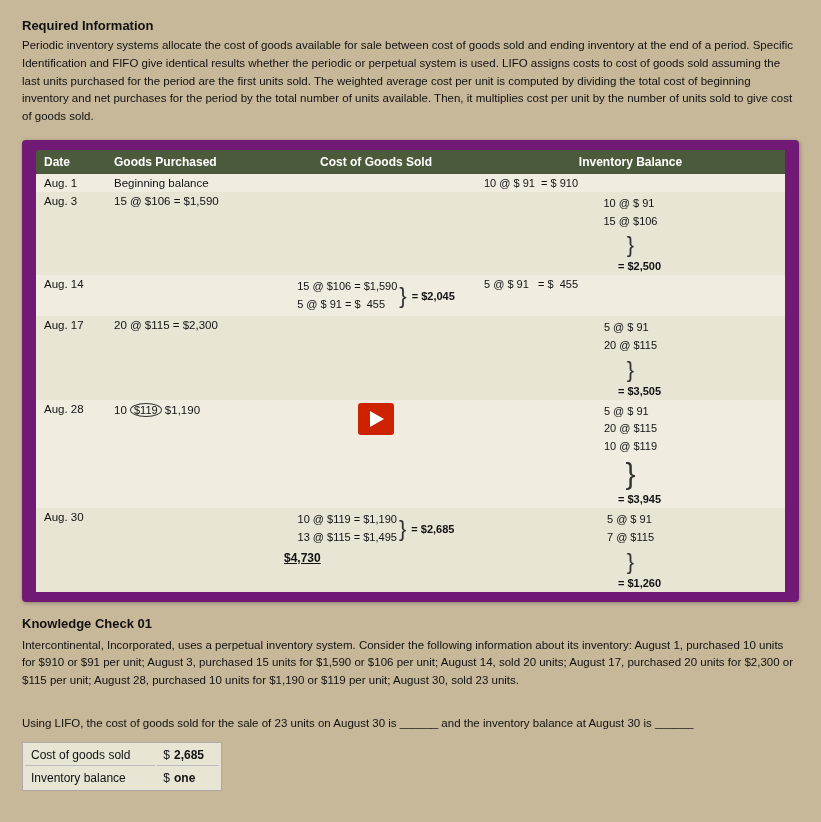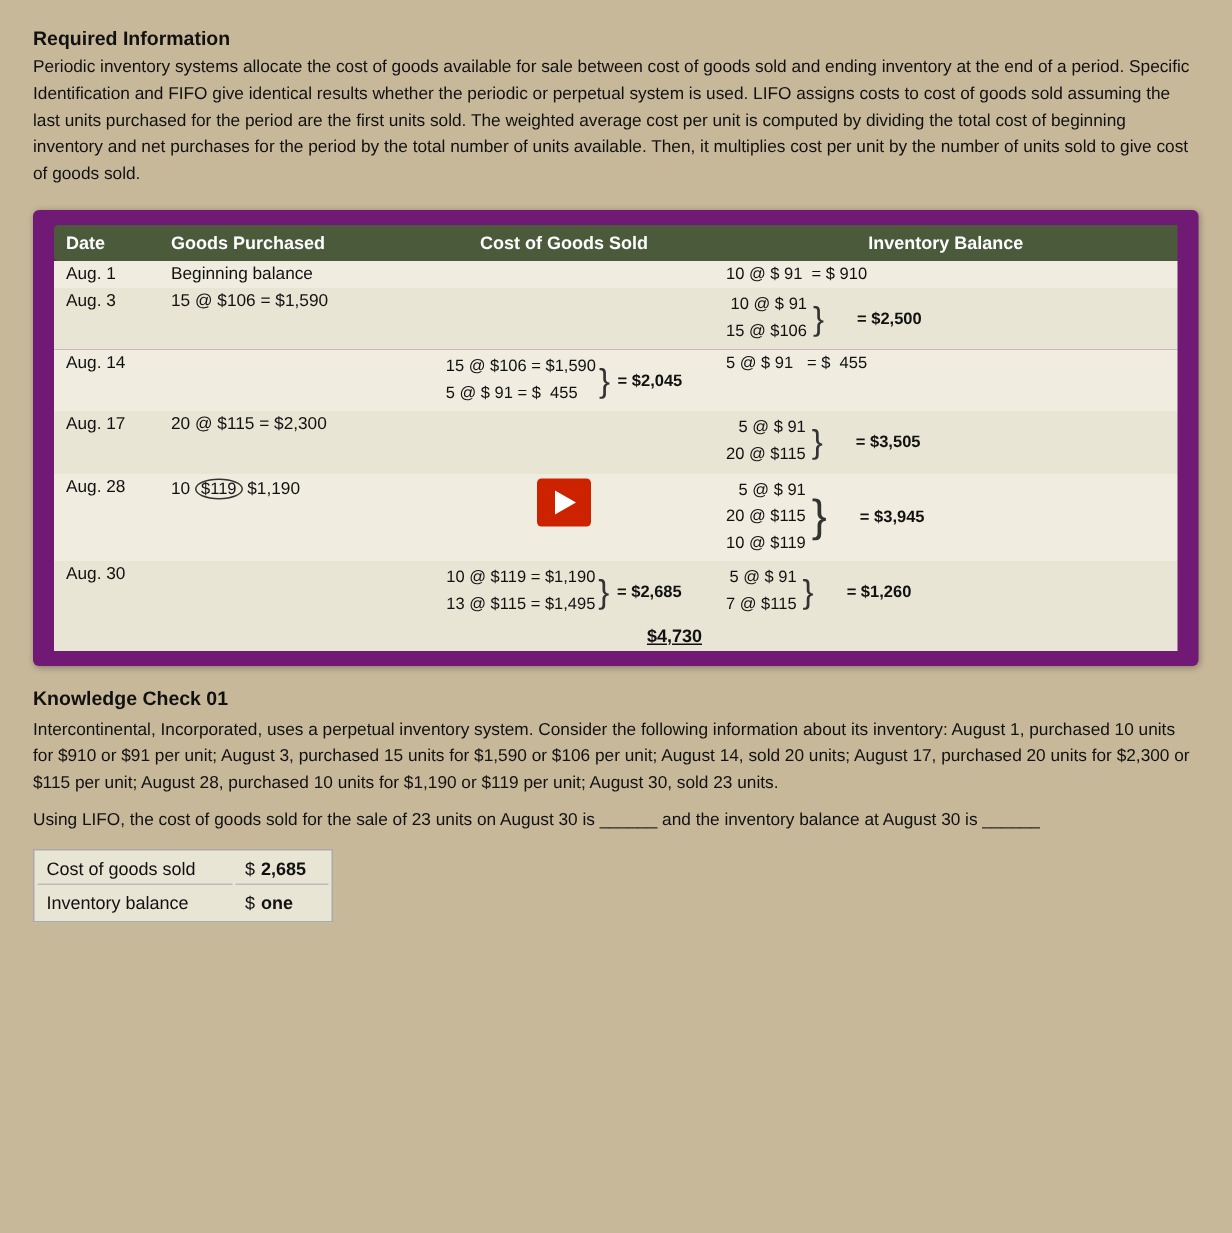--- a/index.html
+++ b/index.html
@@ -76,24 +76,23 @@
     .cogs-cell { color: #111; text-align: center; }
     .inv-cell { color: #111; }
     .inv-equals {
       display: inline-block;
       font-size: 11px;
       font-weight: bold;
       margin-left: 18px;
     }
     .inv-group {
       display: flex;
-      flex-direction: row;
+      flex-direction: column;
       align-items: center;
       gap: 4px;
-      text-align: right;
     }
     .inv-lines {
       font-size: 11px;
       line-height: 1.6;
     }
     .brace {
       font-size: 22px;
       line-height: 1;
       font-weight: 100;
       color: #333;
@@ -130,41 +129,41 @@
     .play-triangle {
       width: 0;
       height: 0;
       border-top: 8px solid transparent;
       border-bottom: 8px solid transparent;
       border-left: 14px solid white;
       margin-left: 2px;
     }
 
     .total-line {
-      text-align: right;
+      text-align: left;
       font-weight: bold;
       font-size: 12px;
       text-decoration: underline;
       margin-top: 4px;
     }
 
     
     .knowledge-section {
       background: #c8b89a;
       margin-bottom: 12px;
     }
     .knowledge-title {
       font-weight: bold;
       font-size: 13px;
       margin-bottom: 6px;
     }
     .knowledge-text {
       font-size: 11.5px;
       line-height: 1.55;
-      margin-bottom: 6px;
+      margin-bottom: 24px;
     }
     .knowledge-question {
       font-size: 11.5px;
       line-height: 1.6;
       margin-bottom: 10px;
     }
 
     
     .answer-table {
       background: #e8e5d4;

